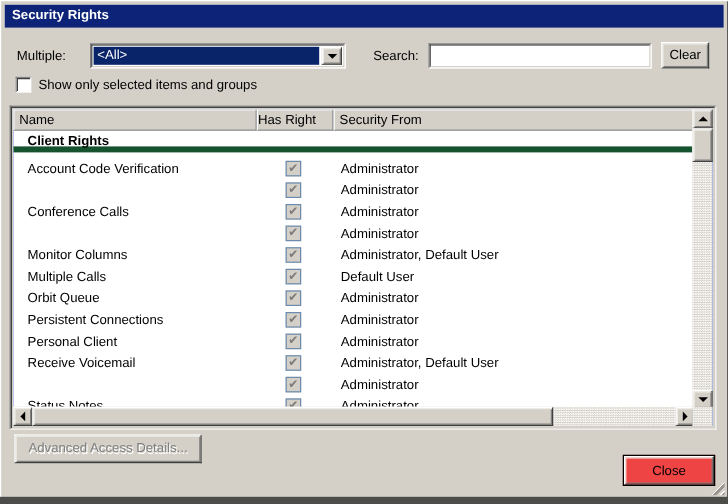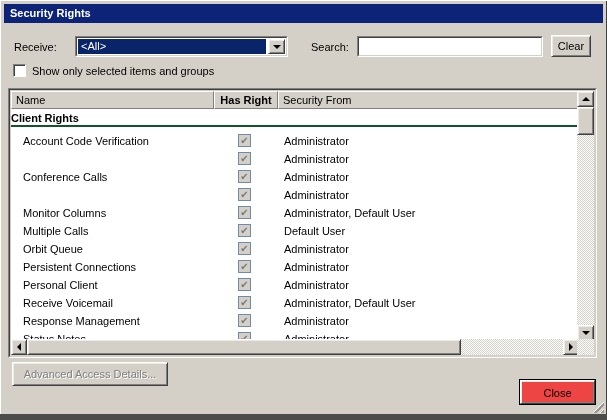--- a/index.html
+++ b/index.html
@@ -66,22 +66,22 @@
   
   .list-outer { position:absolute; left:8px; top:88px; width:589px; height:270px; }
   .list-content { position:absolute; inset:2px; background:#1d4ed8; overflow:hidden; }
   .lv-header { position:absolute; left:0; top:0; height:18px; display:flex; }
   .lv-hseg {
     height:18px; line-height:16px; padding-left:4px;
     background:#d4d0c8; border:1px solid; border-color:#ffffff #808080 #808080 #ffffff;
     overflow:hidden; white-space:nowrap;
   }
   .lv-body { position:absolute; left:0; top:18px; width:568px; height:232px; background:#fff; overflow:hidden; }
-  .group-header { height:18px; line-height:18px; font-weight:bold; padding-left:0;
-                  border-bottom:2px solid #14532d; margin-bottom:5px; }
+  .group-header { height:18px; line-height:18px; font-weight:bold; padding-left:12px;
+                  border-bottom:5px solid #14532d; margin-bottom:5px; }
   .lv-row { position:relative; height:18px; line-height:18px; }
   .row-name { position:absolute; left:12px; white-space:nowrap; }
   .row-inh  { position:absolute; left:273px; white-space:nowrap; }
   .row-chk {
     position:absolute; left:227px; top:2px; width:13px; height:13px;
     background:#d4d0c8; border:1px solid #6b8cae; text-align:center;
   }
   .row-chk .mark { color:#7b7b7b; font-size:10px; line-height:11px; display:block; }
 
   .dither {
@@ -103,21 +103,21 @@
 </style>
 </head>
 <body>
 
 <div class="window">
 
   <div class="titlebar">
     <span>Security Rights</span>
   </div>
 
-  <span class="label" style="left:14px; top:41px;">Receive:</span>
+  <span class="label" style="left:14px; top:41px;">Multiple:</span>
 
   <div class="combo sunken-outer">
     <div class="sunken-inner"></div>
     <div class="combo-sel">&lt;All&gt;</div>
     <div class="combo-btn raised">
       <span class="arrow-glyph down-tri"></span>
     </div>
   </div>
 
   <span class="label" style="left:311px; top:41px;">Search:</span>
@@ -135,21 +135,21 @@
   <span class="label" style="left:32px; top:65px;">Show only selected items and groups</span>
 
   <div class="list-outer sunken-outer">
     <div class="sunken-inner"></div>
     <div class="list-content">
 
       <div class="lv-header">
         <div class="lv-hseg" style="width:203px;">
           <span>Name</span>
         </div>
-        <div class="lv-hseg" style="width:64px; text-align:center; padding-left:0;font-weight:bold;">
+        <div class="lv-hseg" style="width:64px; text-align:left; padding-left:0;">
           <span>Has Right</span>
         </div>
         <div class="lv-hseg" style="width:301px;">
           <span>Security From</span>
         </div>
       </div>
 
       <div class="lv-body">
         <div class="group-header">Client Rights</div>
         <div id="list-rows">
@@ -225,21 +225,20 @@
 
   <div class="lv-row">
     <span class="row-name">Receive Voicemail</span>
     <span class="row-chk">
       <span class="mark">✔</span>
     </span>
     <span class="row-inh">Administrator, Default User</span>
   </div>
 
   <div class="lv-row">
-    <span class="row-name">Response Management</span>
     <span class="row-chk">
       <span class="mark">✔</span>
     </span>
     <span class="row-inh">Administrator</span>
   </div>
 
   <div class="lv-row">
     <span class="row-name">Status Notes</span>
     <span class="row-chk">
       <span class="mark">✔</span>

